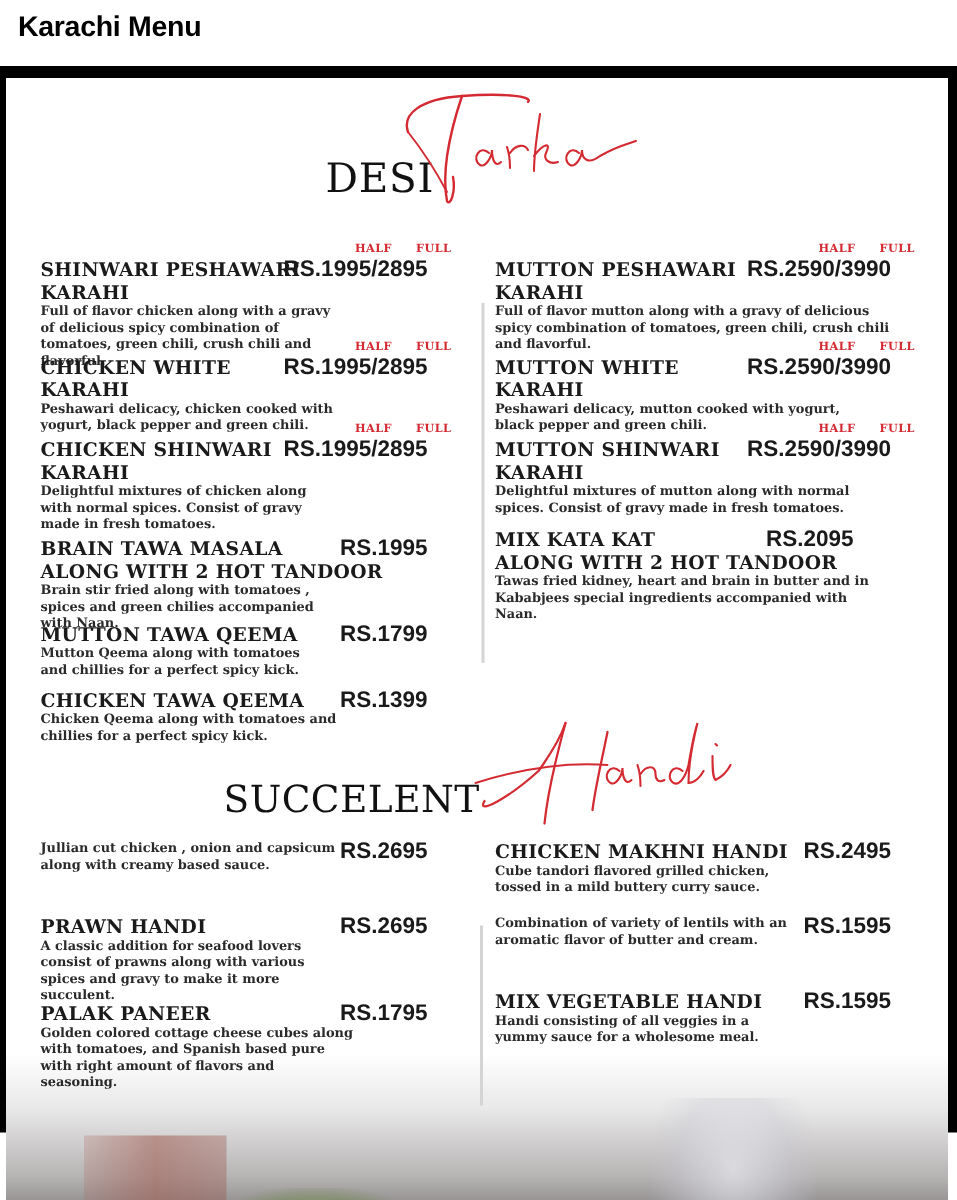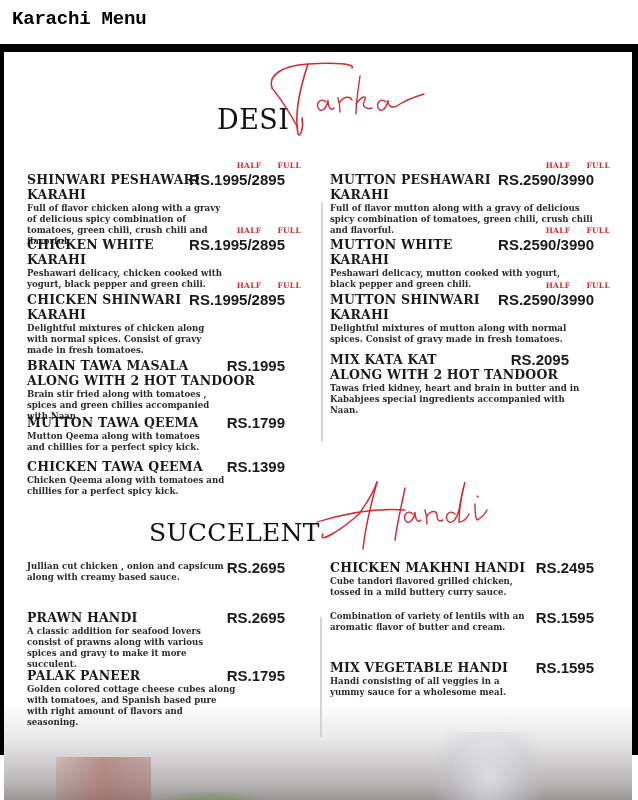--- a/index.html
+++ b/index.html
@@ -1,21 +1,21 @@
 <!DOCTYPE html>
 <html><head>
 <meta charset="utf-8">
 <style>
   * { box-sizing: border-box; margin: 0; padding: 0; }
   html, body { width: 638px; height: 800px; background: #ffffff; overflow: hidden; }
   body { position: relative; font-family: "DejaVu Serif", serif; color: #1a1a1a; }
 
   .page-header {
     position: absolute; left: 12px; top: 8px;
-    font-family: Liberation Mono, monospace; font-weight: bold;
+    font-family: Liberation Sans, sans-serif; font-weight: bold;
     font-size: 19px; color: #000; letter-spacing: -0.2px;
   }
 
   .menu-frame {
     position: absolute; left: 0; top: 44px; width: 638px; height: 711px;
     background: #000;
   }
   .menu-inner {
     position: absolute; left: 4px; top: 8px; width: 628px; height: 800px;
     background: #ffffff; overflow: hidden;

